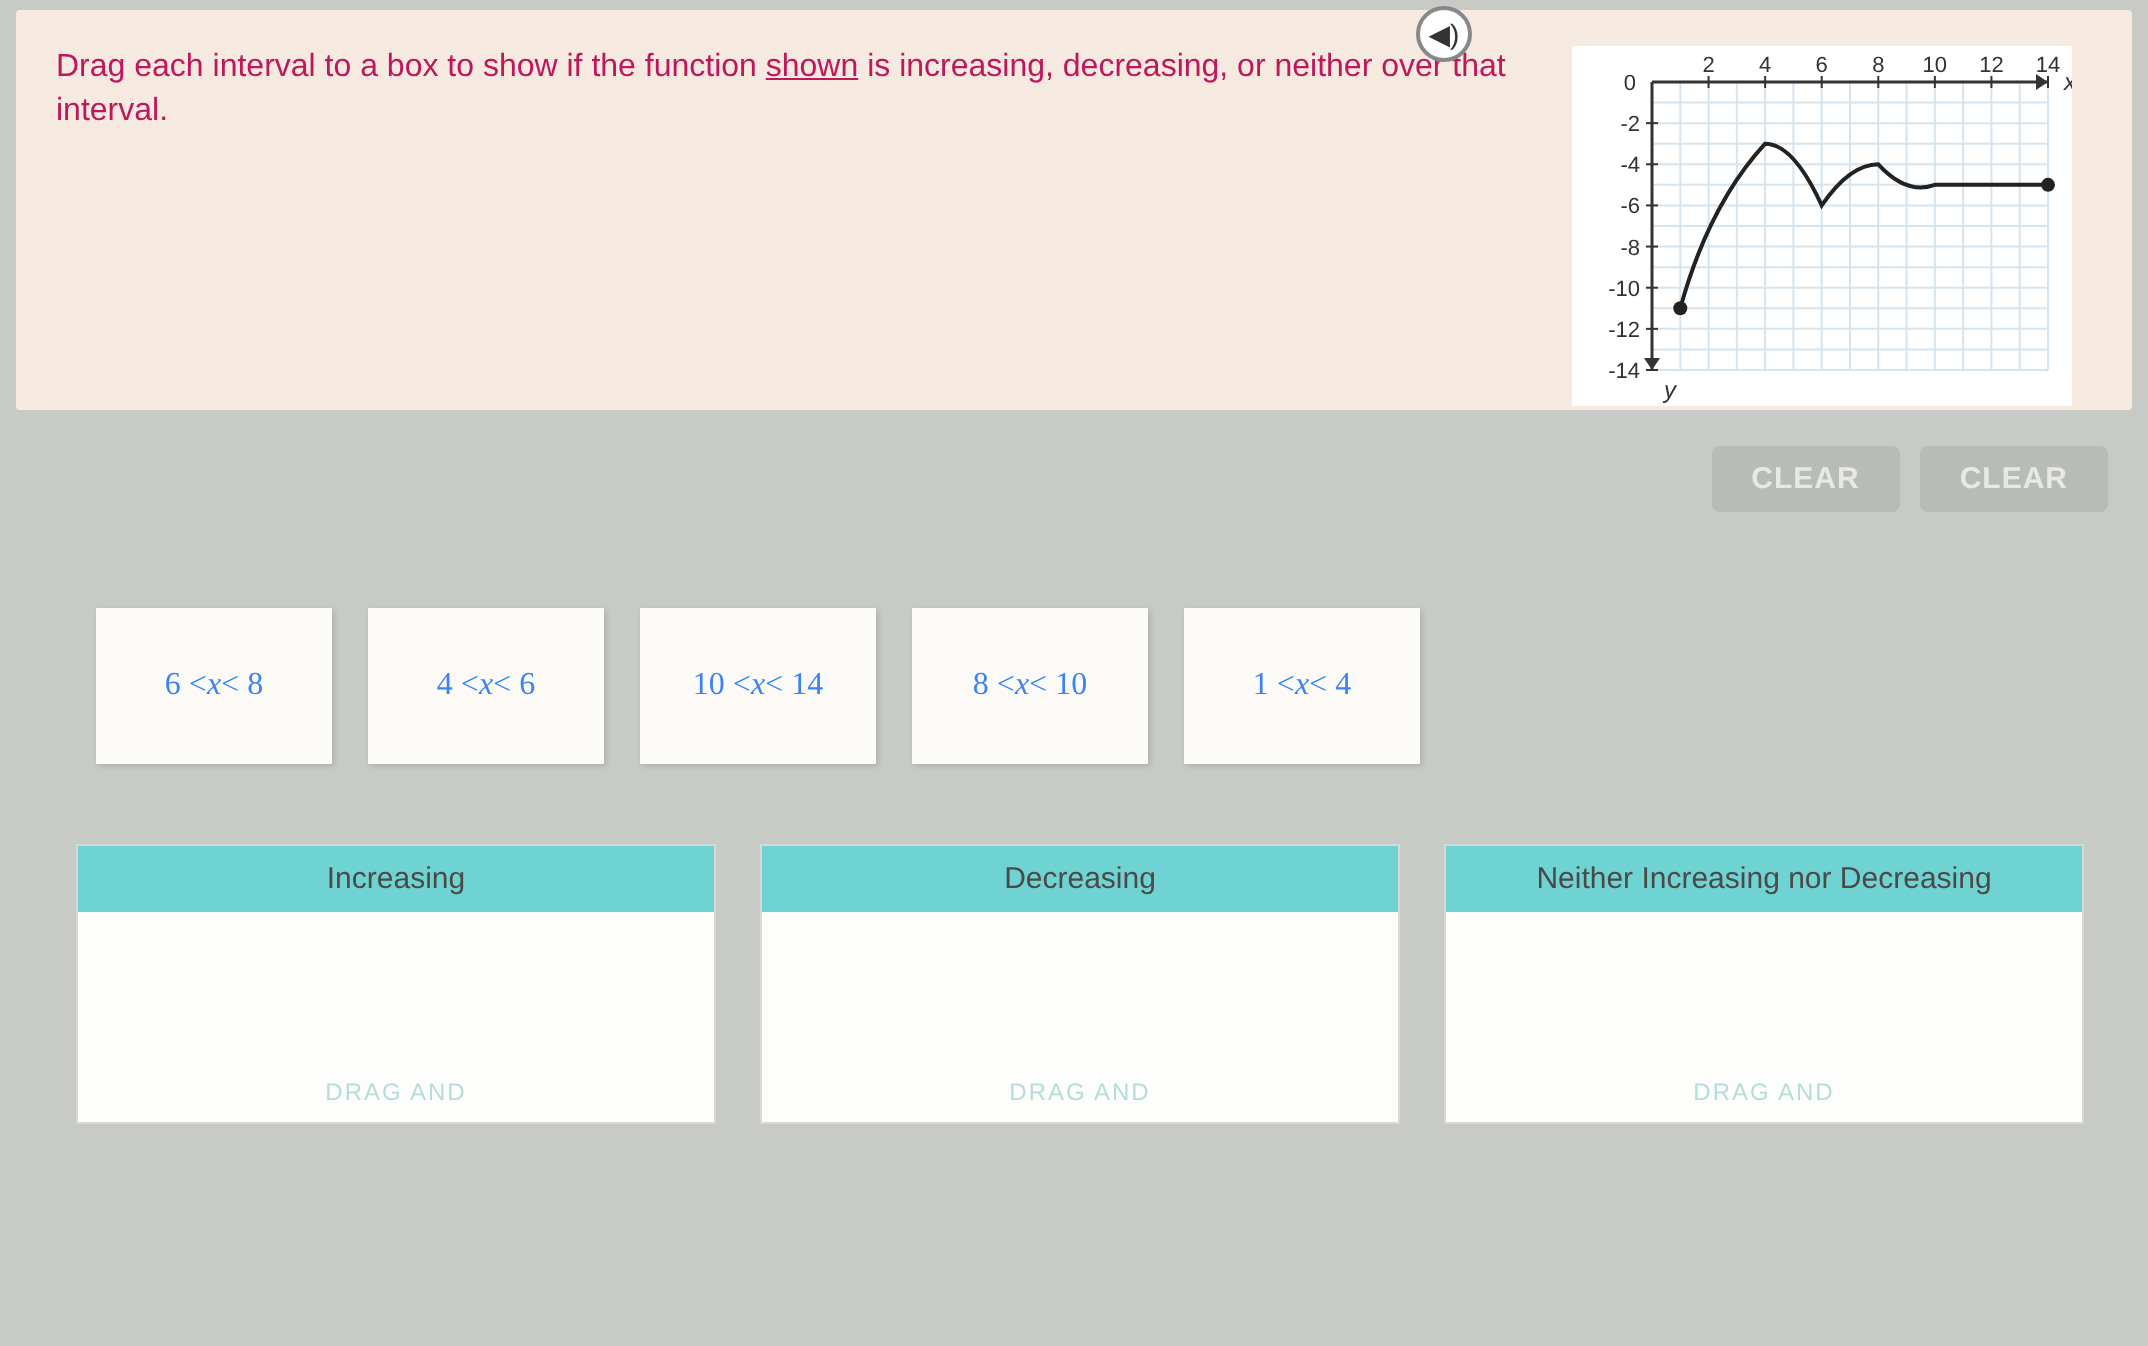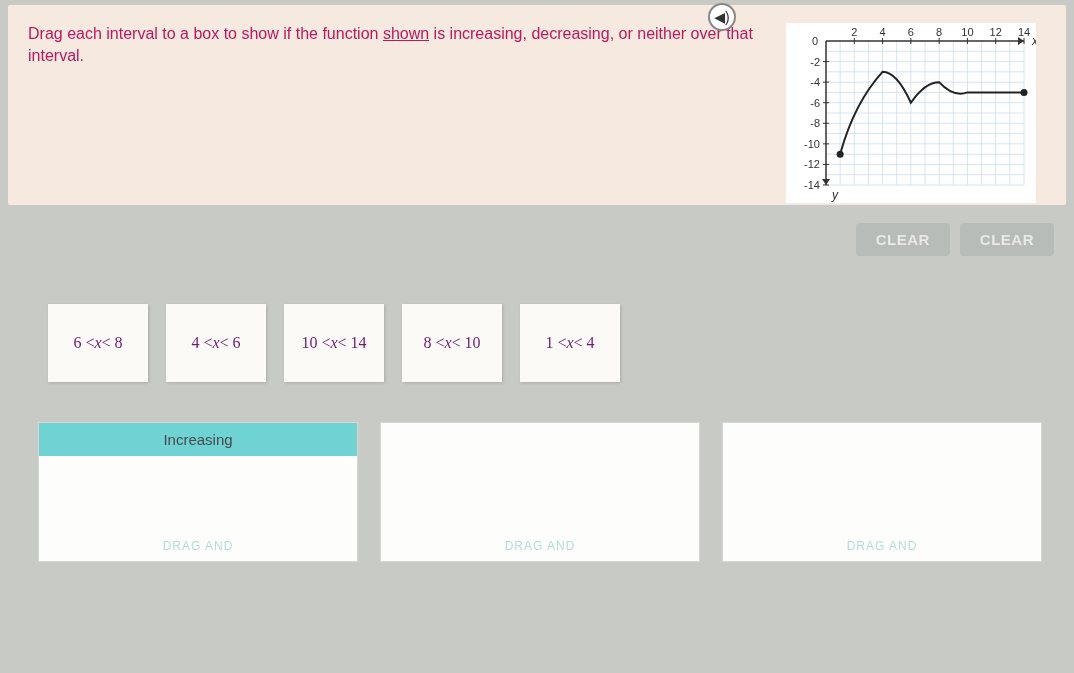--- a/index.html
+++ b/index.html
@@ -60,28 +60,28 @@
   letter-spacing: 0.5px;
 }
 
 .tiles-row {
   display: flex;
   gap: 18px;
   margin: 48px 0 0 48px;
 }
 .tile {
   background: #fcfaf6;
-  width: 100px;
+  width: 118px;
   height: 78px;
   display: flex;
   align-items: center;
   justify-content: center;
   font-family: "Times New Roman", serif;
   font-size: 16px;
-  color: #701a75;
+  color: #3b82f6;
   box-shadow: 1px 1px 3px rgba(0,0,0,0.15);
   cursor: grab;
 }
 .tile .var { font-style: italic; }
 
 .drop-row {
   display: flex;
   gap: 22px;
   margin: 40px 0 0 38px;
 }
@@ -206,18 +206,20 @@
     <div class="tile">8 &lt; <span class="var">x</span> &lt; 10</div>
     <div class="tile">1 &lt; <span class="var">x</span> &lt; 4</div>
   </div>
 
 <div class="drop-row">
     <div class="drop-zone">
       <div class="drop-header">Increasing</div>
       <div class="drop-body">DRAG AND</div>
     </div>
     <div class="drop-zone">
+      <div class="drop-header">Decreasing</div>
       <div class="drop-body">DRAG AND</div>
     </div>
     <div class="drop-zone">
+      <div class="drop-header">Neither Increasing nor Decreasing</div>
       <div class="drop-body">DRAG AND</div>
     </div>
   </div>
 
 </body></html>

